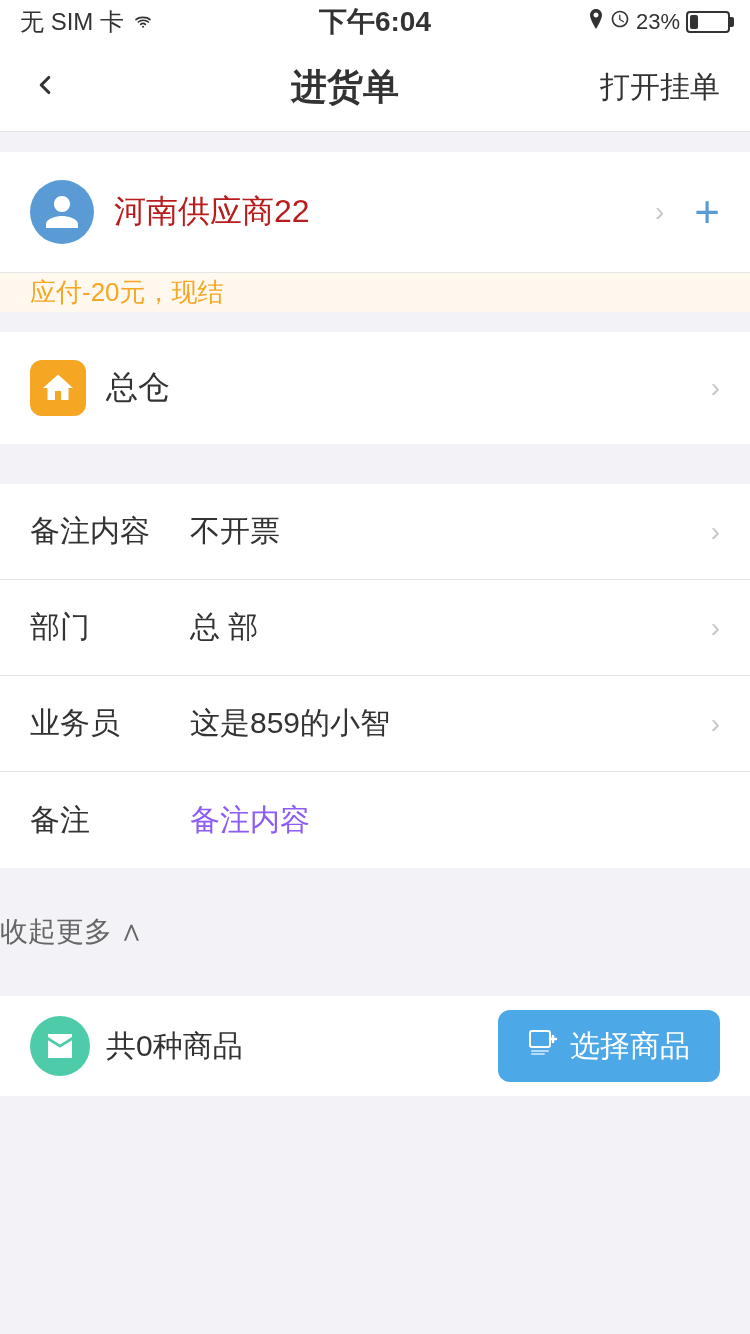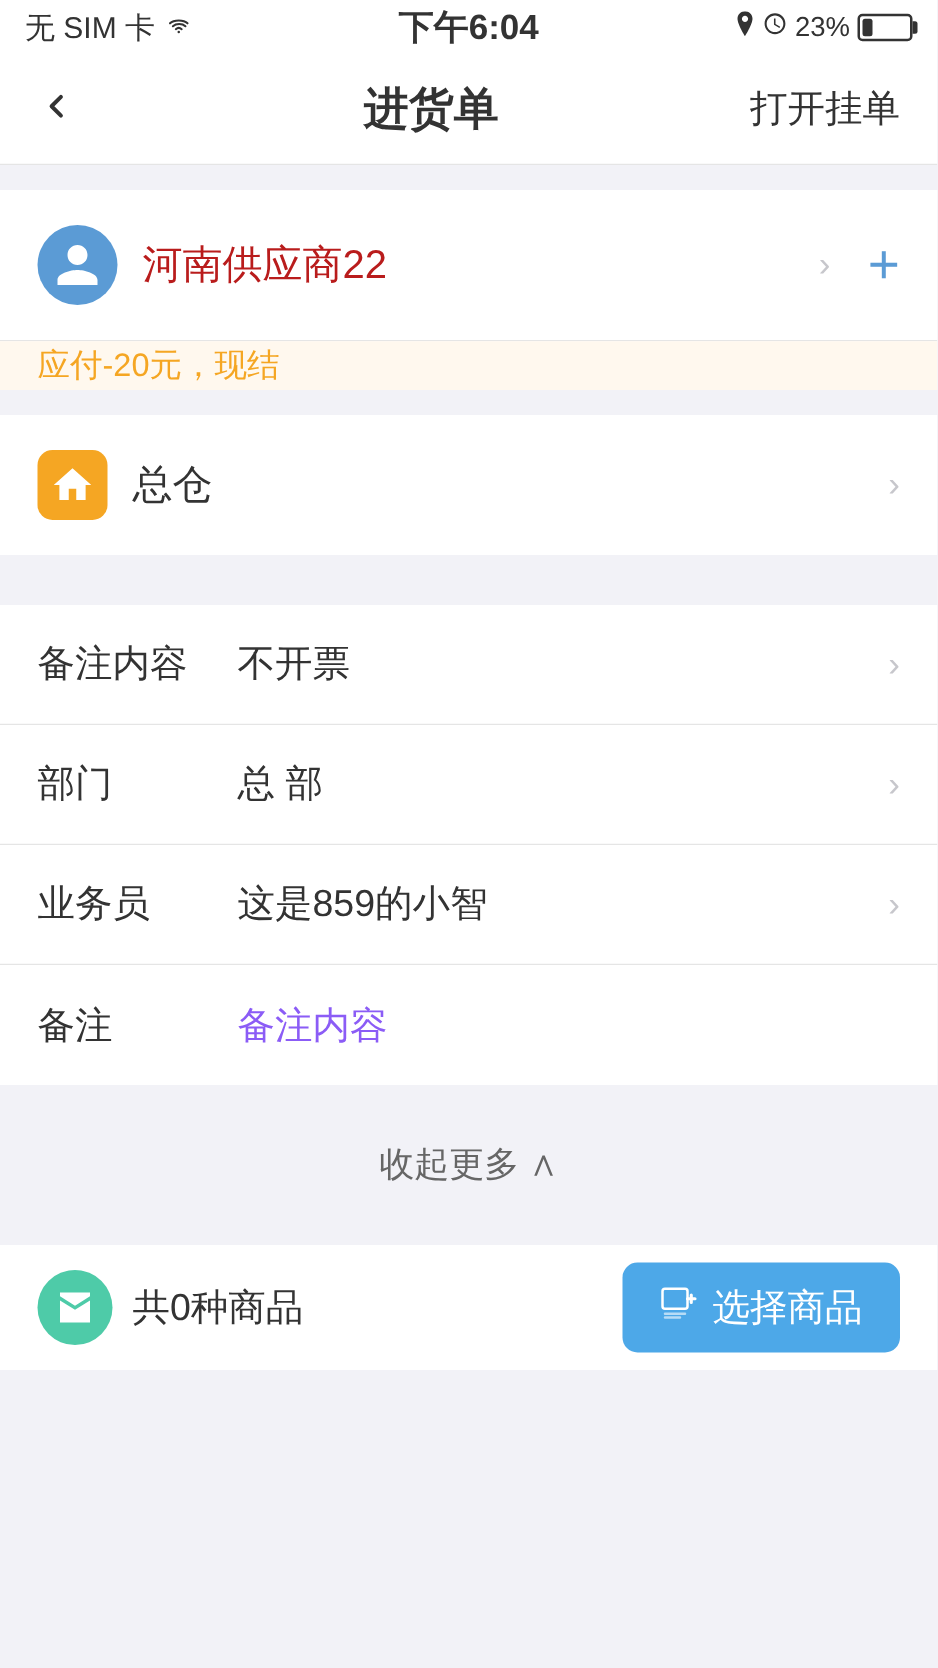--- a/index.html
+++ b/index.html
@@ -223,21 +223,21 @@
       color: #8b5cf6;
       padding-left: 20px;
     }
 
     
     .collapse-row {
       height: 88px;
       background: #f2f2f7;
       display: flex;
       align-items: center;
-      justify-content: center;
+      justify-content: flex-start;
       margin-top: 20px;
       font-size: 28px;
       color: #666;
     }
     .collapse-row span {
       display: flex;
       align-items: center;
       gap: 8px;
     }
 

